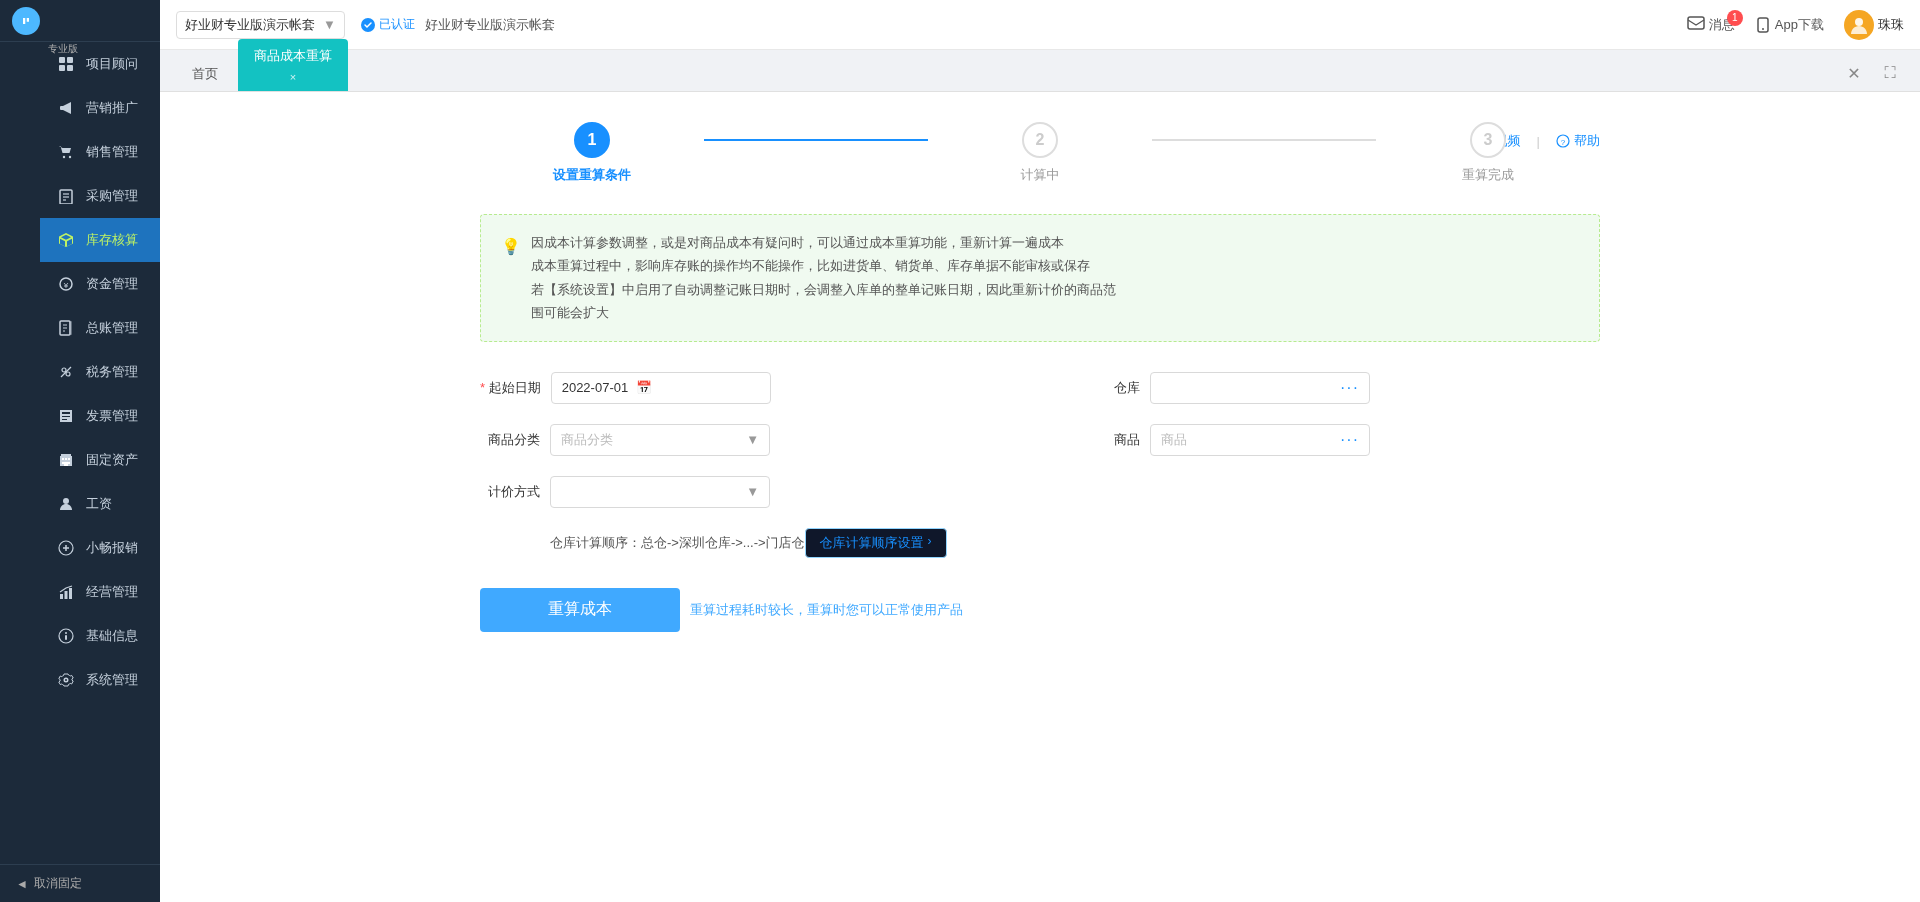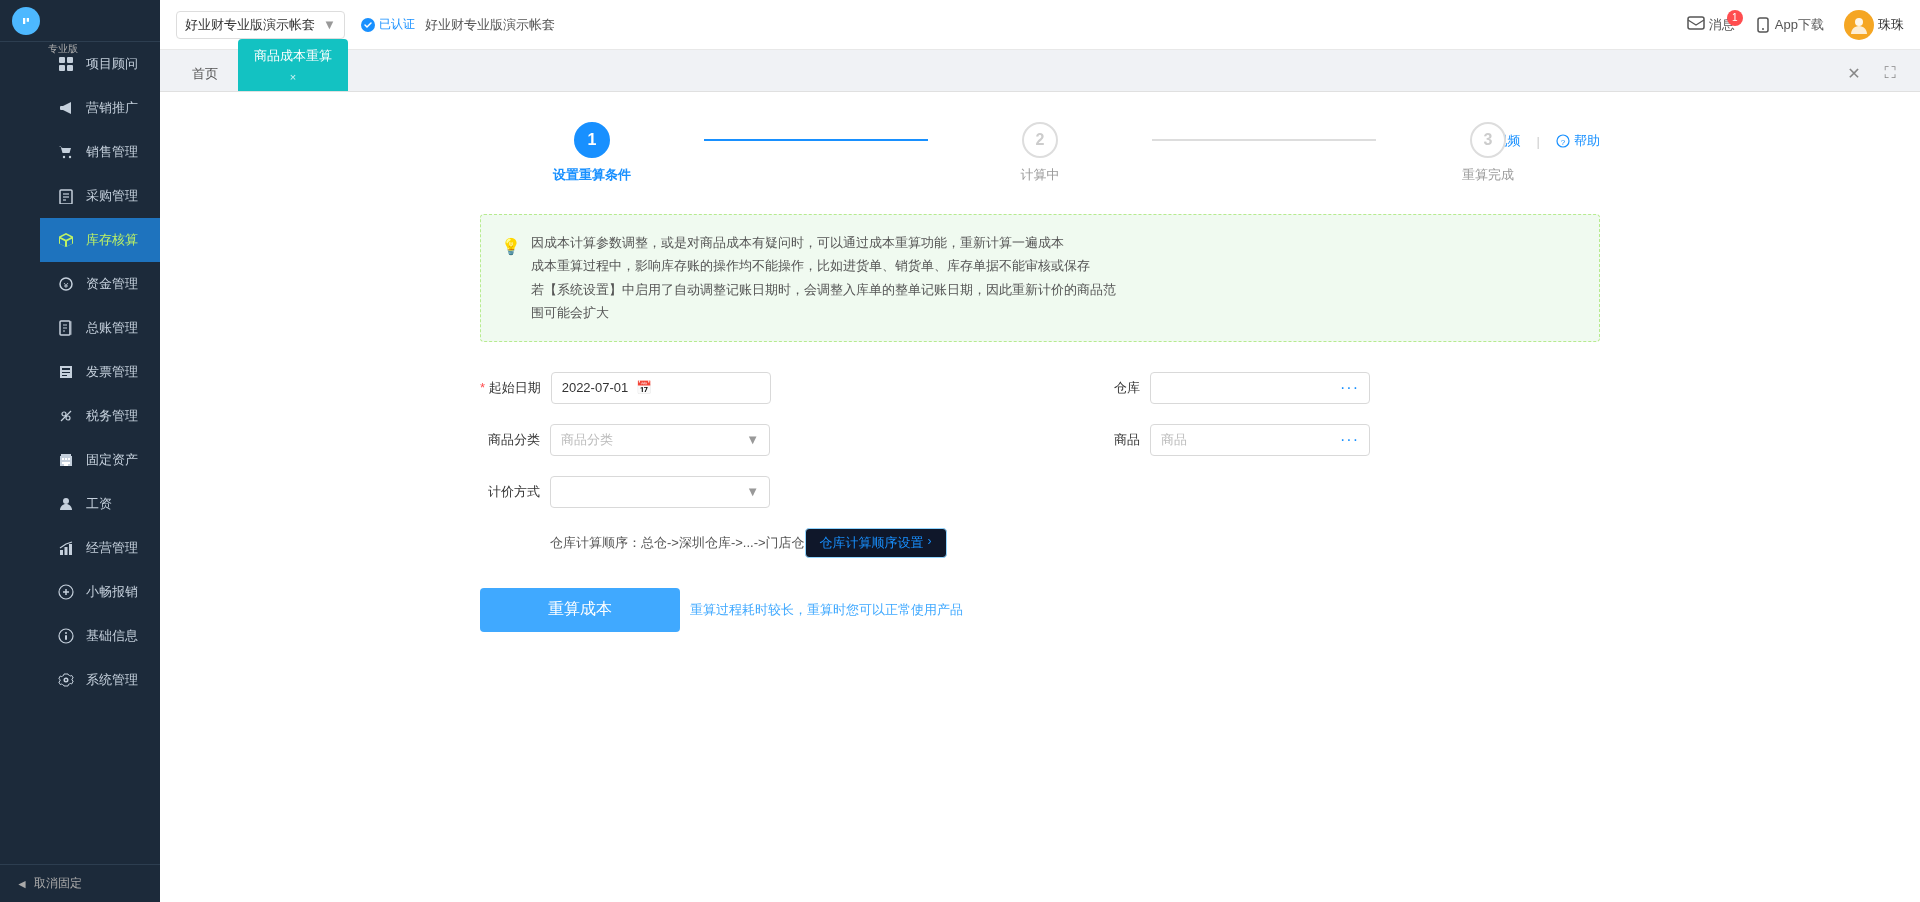--- a/index.html
+++ b/index.html
@@ -519,35 +519,35 @@
             <line x1="5" y1="11" x2="7" y2="11" stroke="currentColor" stroke-width="1"></line>
             <rect x="11" y="1" width="3" height="14" rx="1" fill="currentColor" opacity="0.4"></rect>
           </svg>
       </div>
       <span>总账管理</span>
     </div>
 
     <div class="sidebar-item">
       <div class="item-icon">
         <svg width="16" height="16" viewBox="0 0 16 16" fill="currentColor">
-            <path d="M2 2h12v12H2V2zm2 2v2h8V4H4zm0 4v1h8V8H4zm0 3v1h5v-1H4z"></path>
-          </svg>
-      </div>
-      <span>发票管理</span>
-    </div>
-
-    <div class="sidebar-item">
-      <div class="item-icon">
-        <svg width="16" height="16" viewBox="0 0 16 16" fill="currentColor">
             <circle cx="6" cy="6" r="2" fill="none" stroke="currentColor" stroke-width="1.2"></circle>
             <circle cx="10" cy="10" r="2" fill="none" stroke="currentColor" stroke-width="1.2"></circle>
             <line x1="3" y1="13" x2="13" y2="3" stroke="currentColor" stroke-width="1.2"></line>
           </svg>
       </div>
       <span>税务管理</span>
+    </div>
+
+    <div class="sidebar-item">
+      <div class="item-icon">
+        <svg width="16" height="16" viewBox="0 0 16 16" fill="currentColor">
+            <path d="M2 2h12v12H2V2zm2 2v2h8V4H4zm0 4v1h8V8H4zm0 3v1h5v-1H4z"></path>
+          </svg>
+      </div>
+      <span>发票管理</span>
     </div>
 
     <div class="sidebar-item">
       <div class="item-icon">
         <svg width="16" height="16" viewBox="0 0 16 16" fill="currentColor">
             <rect x="2" y="4" width="12" height="10"></rect>
             <rect x="4" y="6" width="2" height="2" fill="white"></rect>
             <rect x="7" y="6" width="2" height="2" fill="white"></rect>
             <rect x="10" y="6" width="2" height="2" fill="white"></rect>
             <rect x="4" y="10" width="2" height="2" fill="white"></rect>
@@ -565,37 +565,37 @@
             <circle cx="8" cy="5" r="3"></circle>
             <path d="M2 14c0-3.3 2.7-6 6-6s6 2.7 6 6H2z"></path>
           </svg>
       </div>
       <span>工资</span>
     </div>
 
     <div class="sidebar-item">
       <div class="item-icon">
         <svg width="16" height="16" viewBox="0 0 16 16" fill="currentColor">
+            <circle cx="8" cy="8" r="7" fill="none" stroke="currentColor" stroke-width="1.2"></circle>
+            <path d="M5 8h6M8 5v6" stroke="currentColor" stroke-width="1.5"></path>
+          </svg>
+      </div>
+      <span>小畅报销</span>
+    </div>
+
+    <div class="sidebar-item">
+      <div class="item-icon">
+        <svg width="16" height="16" viewBox="0 0 16 16" fill="currentColor">
             <rect x="2" y="10" width="3" height="5"></rect>
             <rect x="6.5" y="7" width="3" height="8"></rect>
             <rect x="11" y="4" width="3" height="11"></rect>
             <polyline points="2,8 8,4 14,2" fill="none" stroke="currentColor" stroke-width="1.2"></polyline>
           </svg>
       </div>
       <span>经营管理</span>
-    </div>
-
-    <div class="sidebar-item">
-      <div class="item-icon">
-        <svg width="16" height="16" viewBox="0 0 16 16" fill="currentColor">
-            <circle cx="8" cy="8" r="7" fill="none" stroke="currentColor" stroke-width="1.2"></circle>
-            <path d="M5 8h6M8 5v6" stroke="currentColor" stroke-width="1.5"></path>
-          </svg>
-      </div>
-      <span>小畅报销</span>
     </div>
 
     <div class="sidebar-item">
       <div class="item-icon">
         <svg width="16" height="16" viewBox="0 0 16 16" fill="currentColor">
             <circle cx="8" cy="8" r="7" fill="none" stroke="currentColor" stroke-width="1.2"></circle>
             <circle cx="8" cy="5" r="1"></circle>
             <rect x="7" y="7" width="2" height="5" rx="1"></rect>
           </svg>
       </div>

